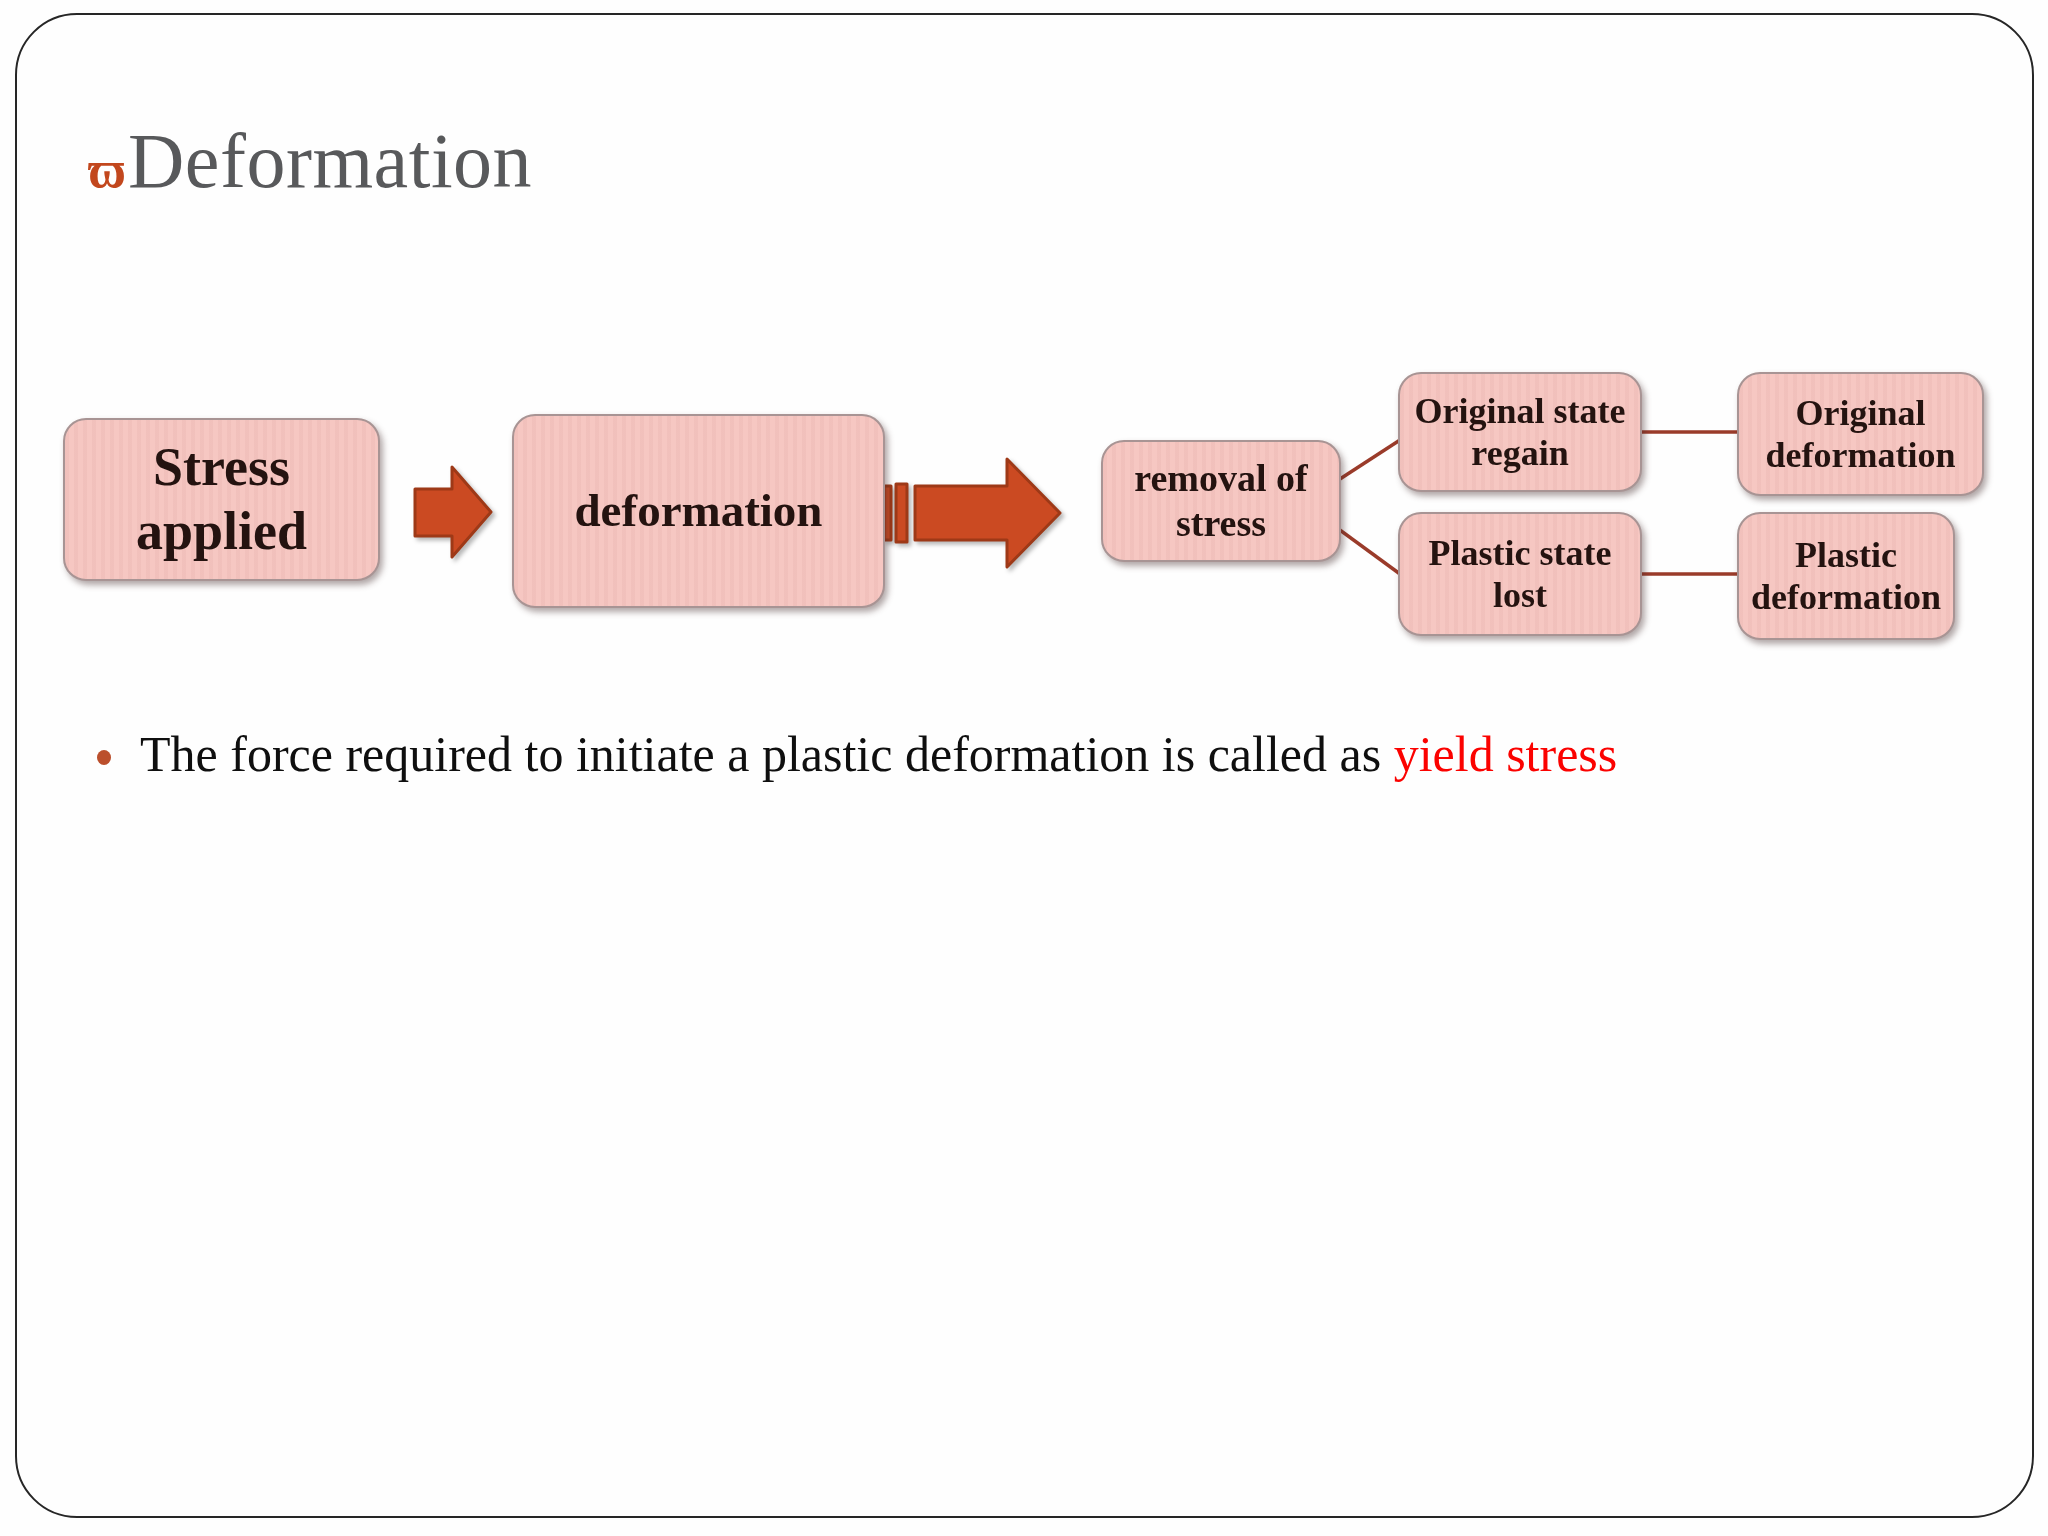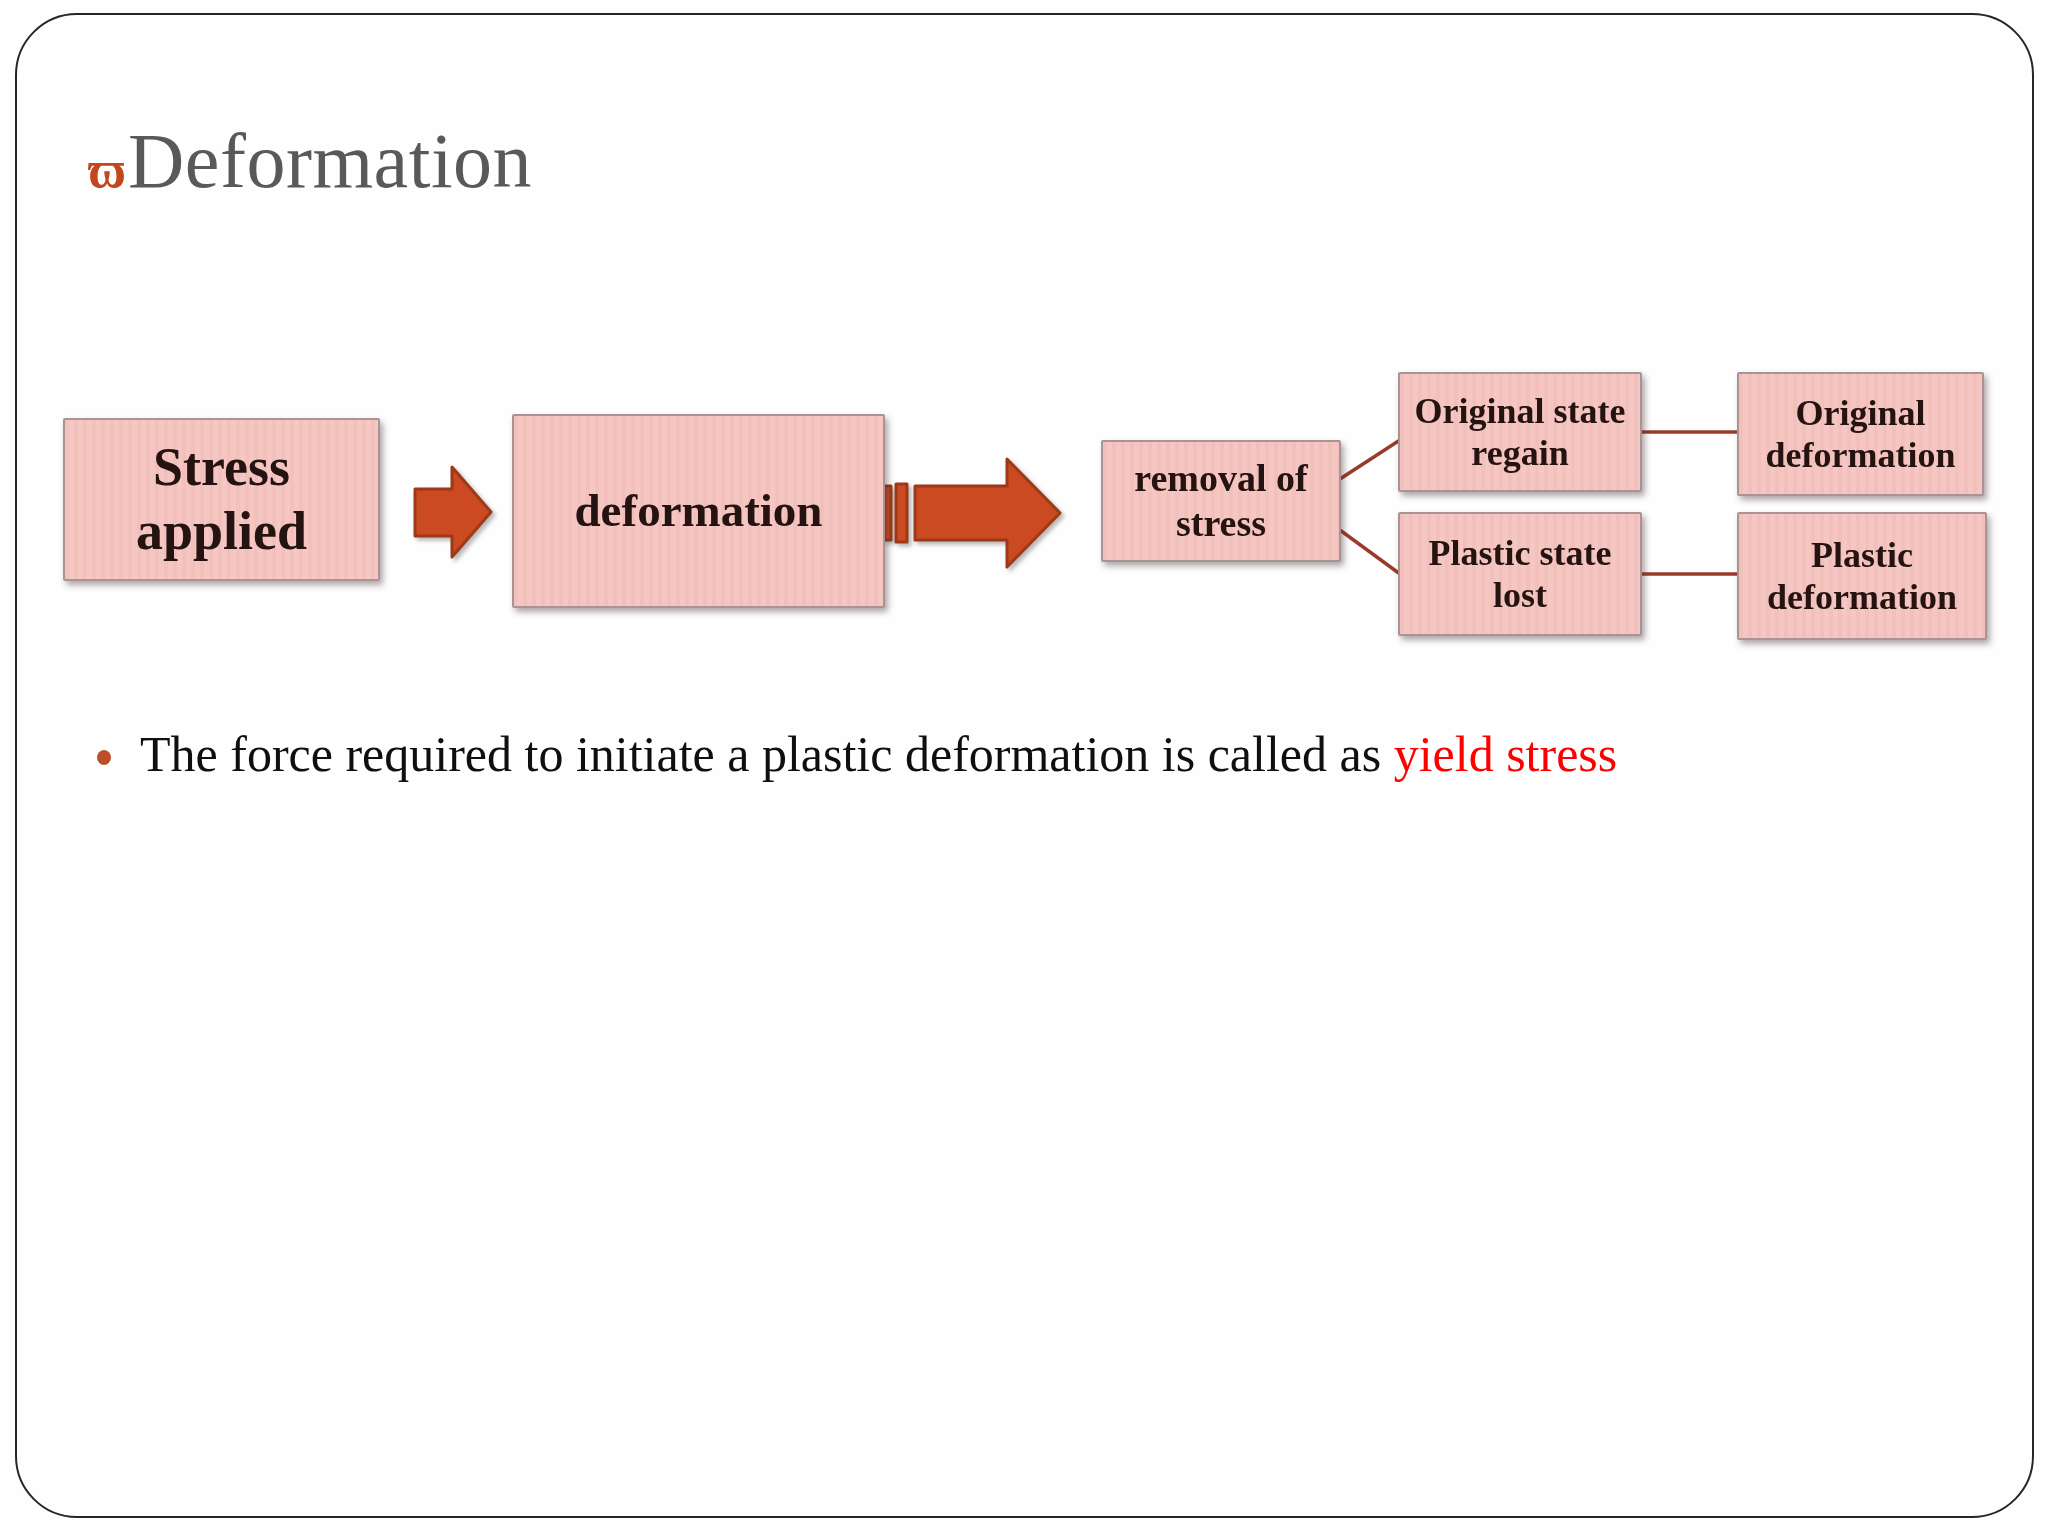--- a/index.html
+++ b/index.html
@@ -68,31 +68,31 @@
     justify-content: center;
     text-align: center;
     box-sizing: border-box;
     padding: 8px 14px;
     color: var(--box-text, #241310);
     background-color: var(--box-fill, #f6c7c2);
     background-image: repeating-linear-gradient(90deg,
       rgba(160,80,80,0.055) 0px, rgba(160,80,80,0.055) 4px,
       rgba(255,255,255,0) 4px, rgba(255,255,255,0) 9px);
     border: 2px solid var(--box-border, #a89494);
-    border-radius: 2px;
+    border-radius: 23px;
     box-shadow: 3px 4px 6px rgba(70,45,45,0.42);
     line-height: 1.18;
   }
   .box-stress       { left: 63px;   top: 418px; width: 317px; height: 163px; font-size: 54px; font-weight: bold; }
   .box-deformation  { left: 512px;  top: 414px; width: 373px; height: 194px; font-size: 47px; font-weight: bold; }
   .box-removal      { left: 1058px; top: 440px; width: 240px; height: 122px; font-size: 38px; font-weight: 600; margin-left: 43px; }
   .box-regain       { left: 1398px; top: 372px; width: 244px; height: 120px; font-size: 36px; font-weight: 600; }
   .box-elastic      { left: 1737px; top: 372px; width: 247px; height: 124px; font-size: 36px; font-weight: 600; }
   .box-lost         { left: 1398px; top: 512px; width: 244px; height: 124px; font-size: 36px; font-weight: 600; }
-  .box-plastic      { left: 1737px; top: 512px; width: 250px; height: 128px; font-size: 36px; font-weight: 600; }
+  .box-plastic      { left: 1737px; top: 512px; width: 218px; height: 128px; font-size: 36px; font-weight: 600; }
   .bullet-block {
     position: absolute;
     left: 95px;
     top: 724px;
     width: 1930px;
   }
   .bullet-dot {
     position: absolute;
     left: 2px;
     top: 26px;

